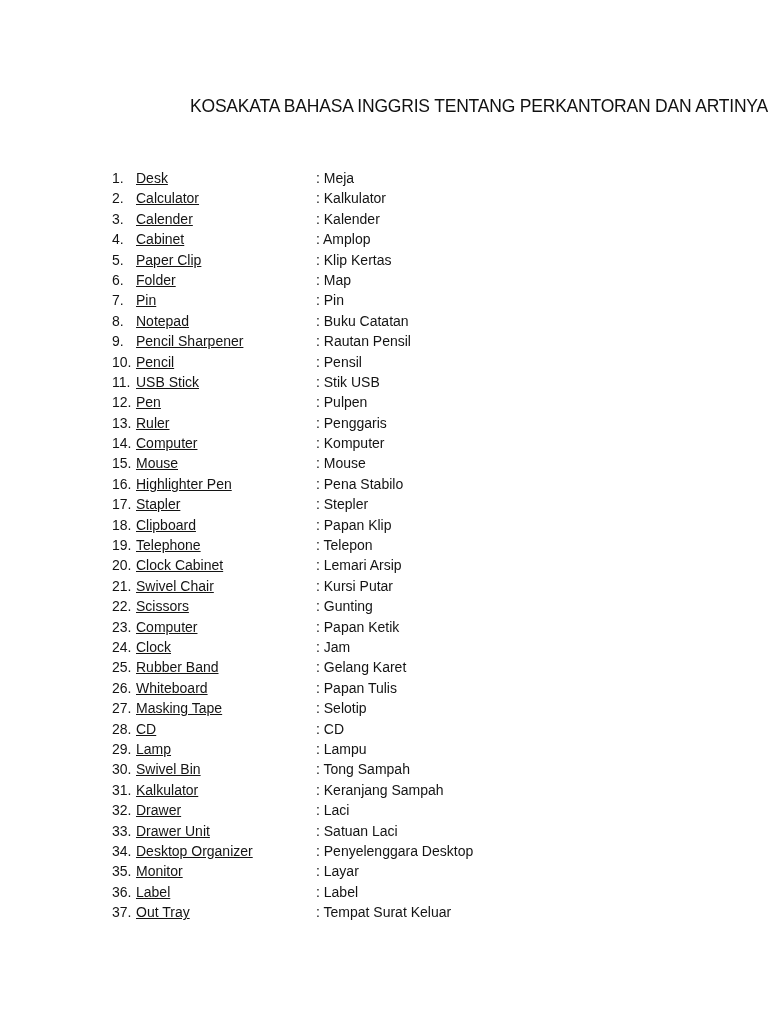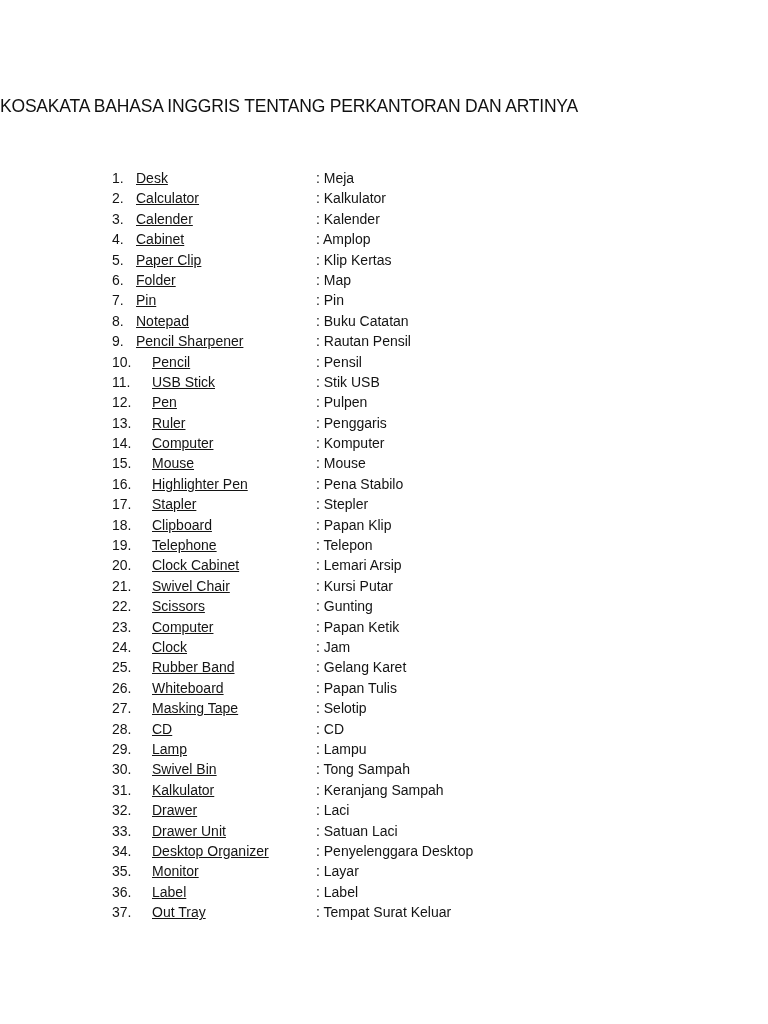--- a/index.html
+++ b/index.html
@@ -21,21 +21,21 @@
       top: 0;
       width: 768px;
       height: 1024px;
       background: #ffffff;
     }
     .title {
       position: absolute;
       left: 0;
       top: 95px;
       width: 768px;
-      text-align: left;
+      text-align: right;
       font-size: 17.5px;
       font-weight: normal;
       letter-spacing: -0.2px;
       color: #111111;
       margin: 0;
       line-height: 22px;
     }
     .vocab-list {
       position: absolute;
       left: 112px;
@@ -57,21 +57,21 @@
       top: 0;
       width: 24px;
     }
     .vocab-term {
       position: absolute;
       left: 24px;
       top: 0;
       text-decoration: underline;
     }
     .vocab-row.two-digit .vocab-term {
-      left: 40px;
+      left: 24px;
     }
     .vocab-meaning {
       position: absolute;
       left: 204px;
       top: 0;
     }
   </style>
 </head>
 <body>
 

